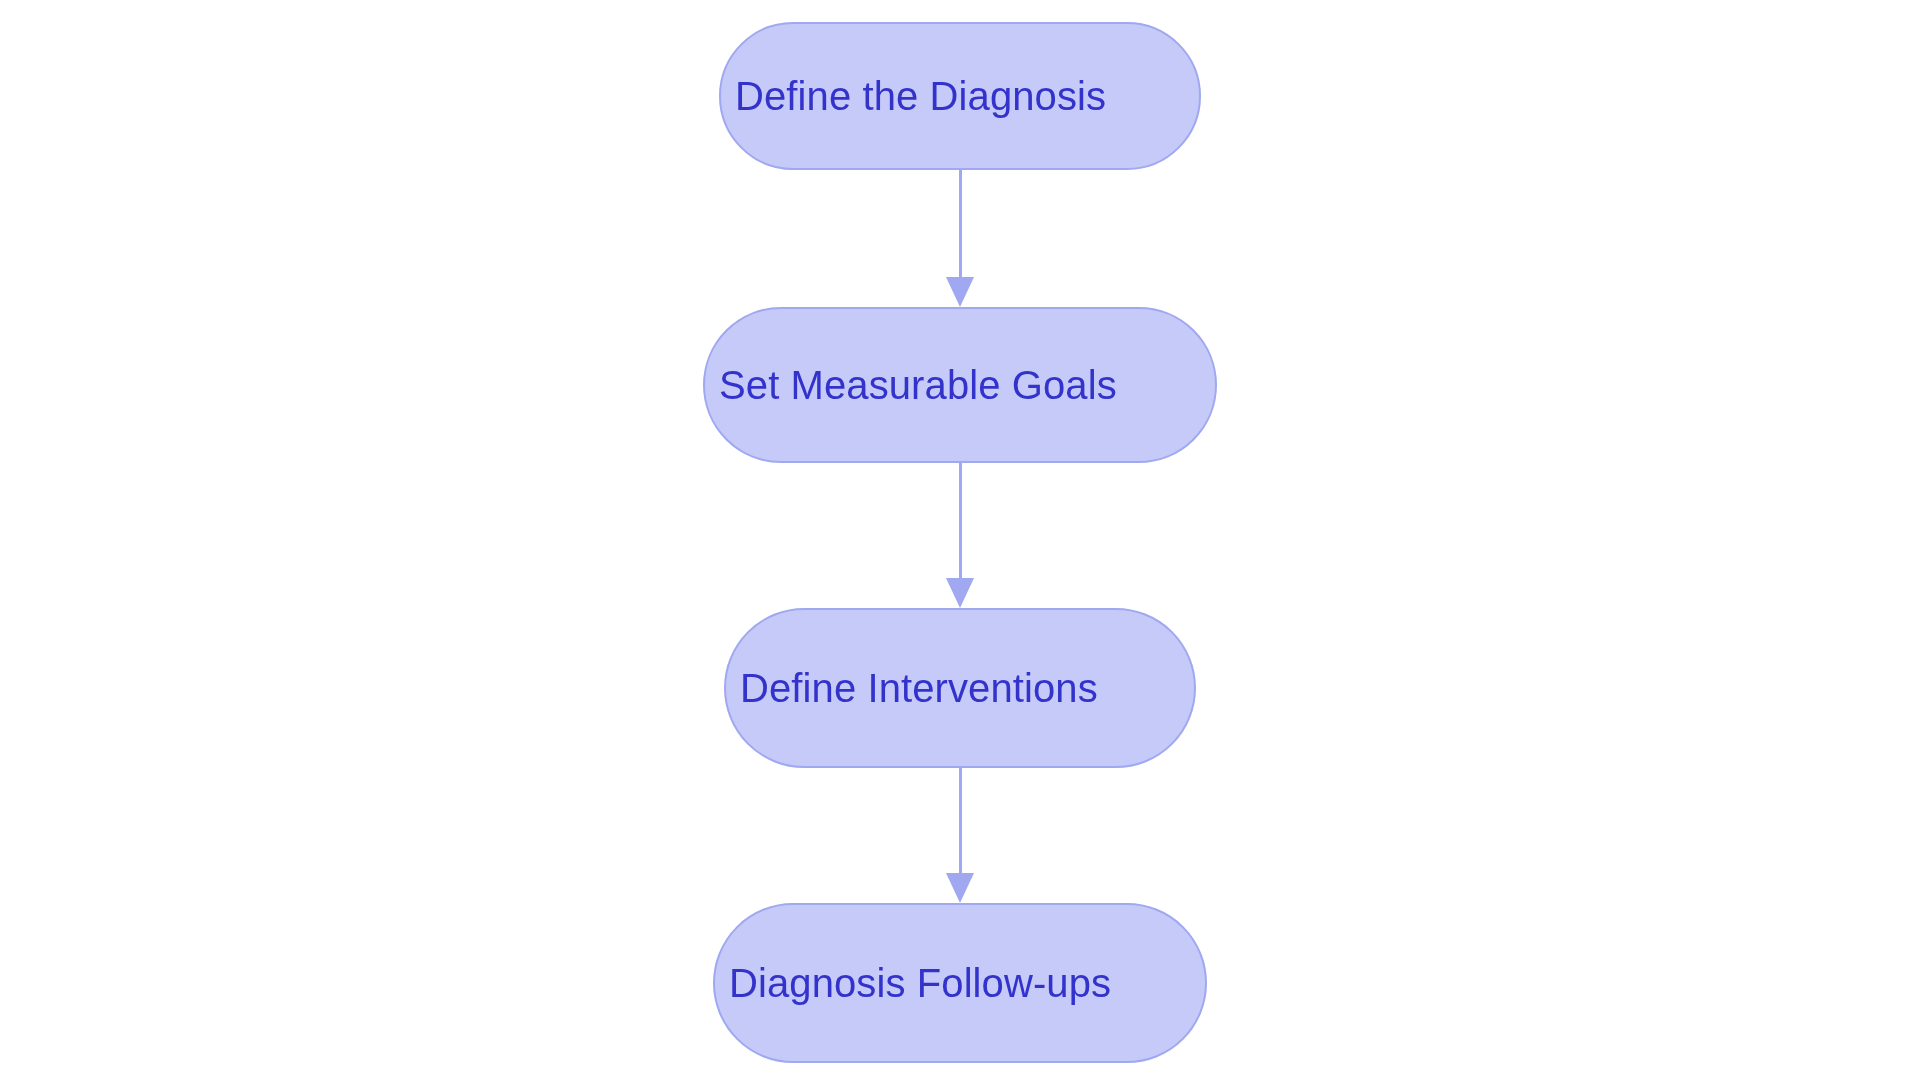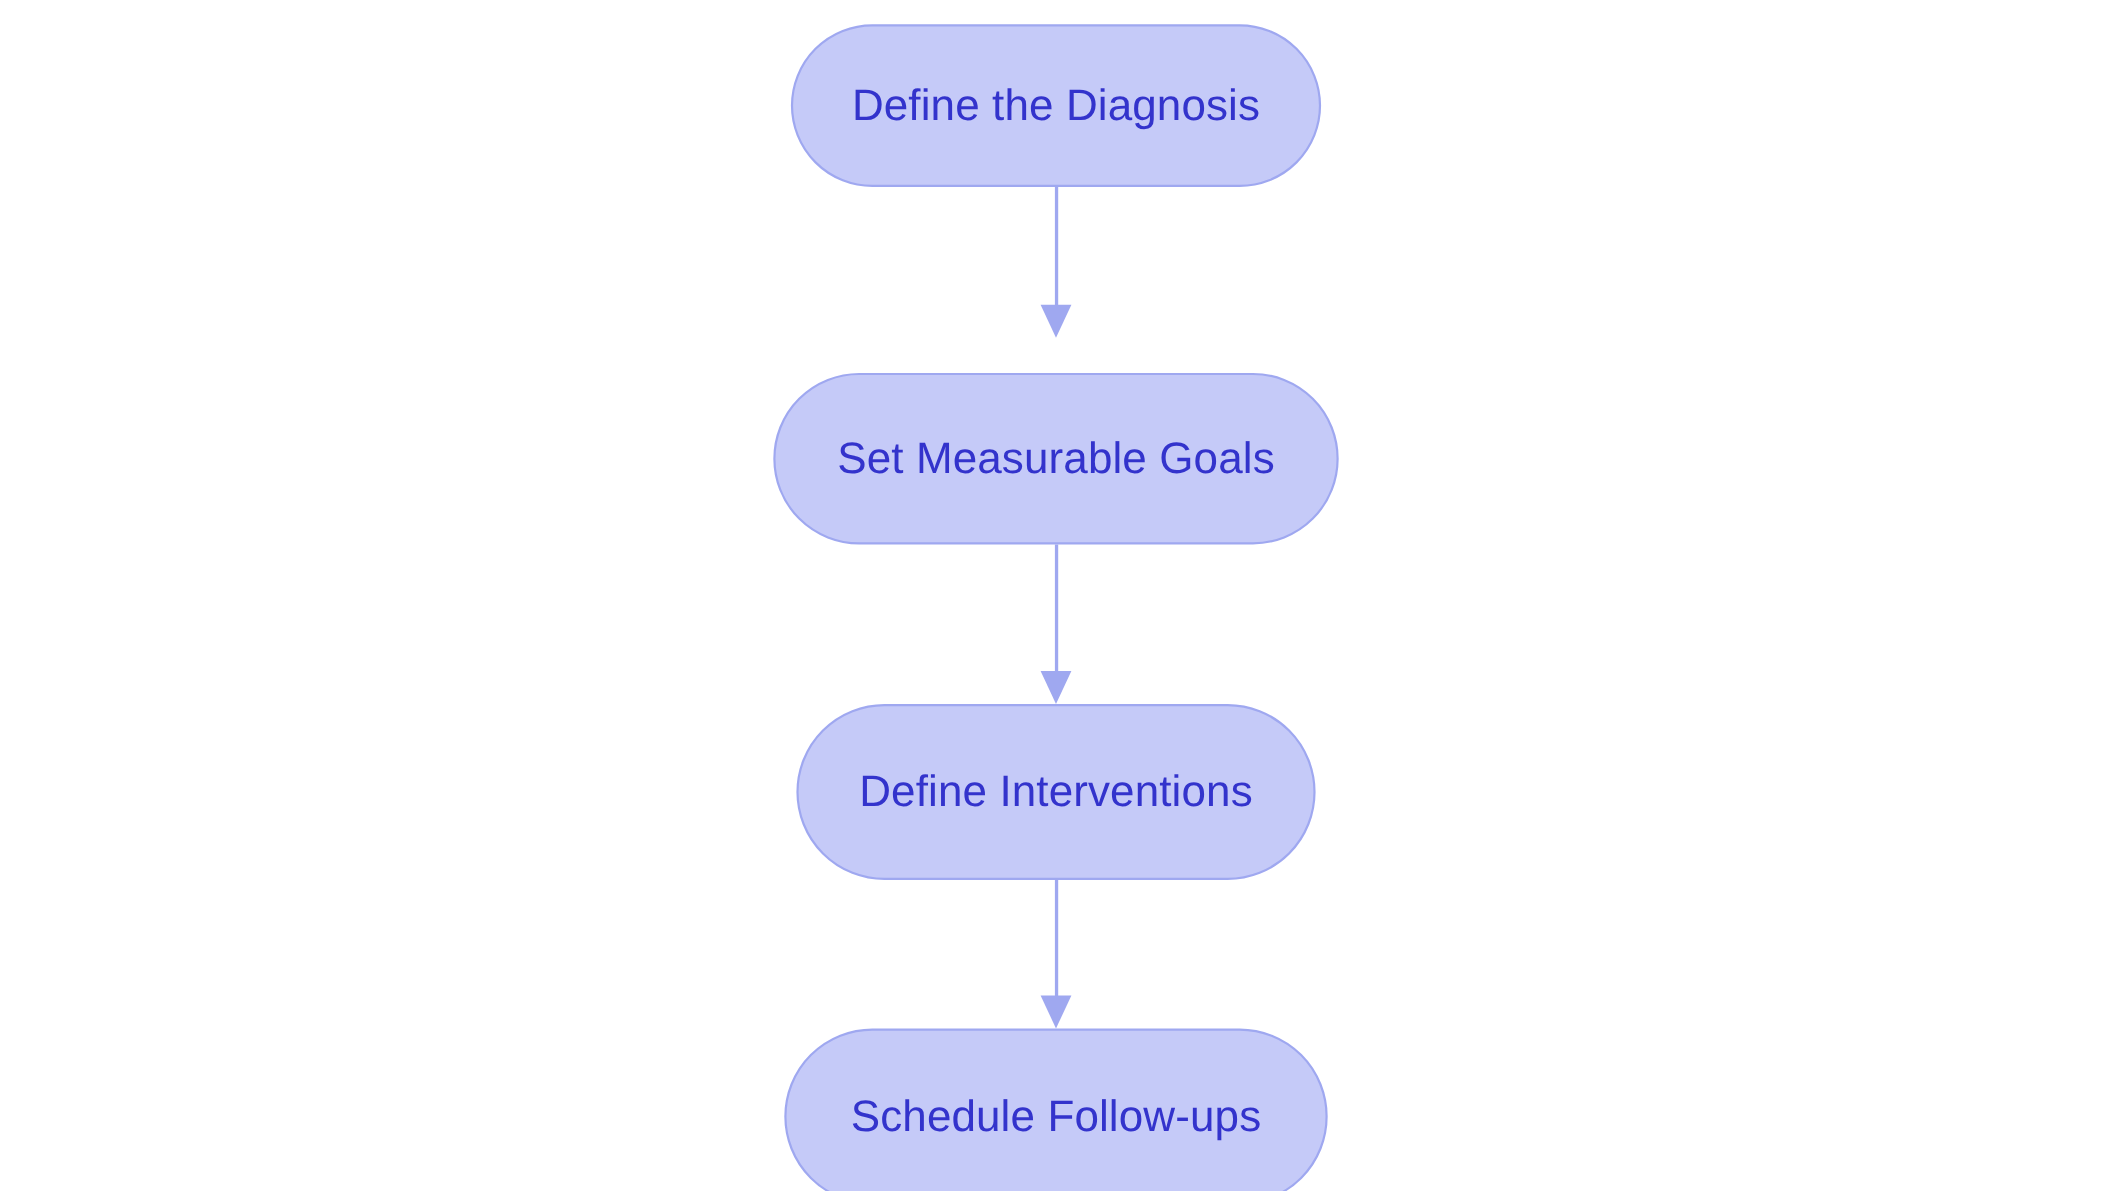--- a/index.html
+++ b/index.html
@@ -33,41 +33,41 @@
     align-items: center;
     justify-content: flex-start;
   }
 
   
   .flow-node {
     position: relative;
     box-sizing: border-box;
     display: flex;
     align-items: center;
-    justify-content: center;
+    justify-content: flex-start;
     background: #C5CAF8;
     border: 2px solid #9FA8F0;
     border-radius: 999px;
     color: #3333CC;
     white-space: nowrap;
     user-select: none;
   }
 
   .flow-node .node-label {
     font-size: 40px;
     font-weight: 400;
     letter-spacing: 0.1px;
     line-height: 1;
     color: #3333CC;
     padding: 0 14px;
   }
 
   
   #node-0 { width: 482px; height: 148px; }
-  #node-1 { width: 514px; height: 156px; margin-top: 32px; }
+  #node-1 { width: 514px; height: 156px; }
   #node-2 { width: 472px; height: 160px; }
   #node-3 { width: 494px; height: 160px; }
 
   
   .flow-connector {
     position: relative;
     width: 40px;
     display: flex;
     flex-direction: column;
     align-items: center;
@@ -124,17 +124,17 @@
     <div class="flow-node" id="node-2">
       <span class="node-label">Define Interventions</span>
     </div>
 
     <div class="flow-connector" id="connector-2">
       <div class="connector-line"></div>
       <div class="connector-head"></div>
     </div>
 
     <div class="flow-node" id="node-3">
-      <span class="node-label">Schedule Follow-ups</span>
+      <span class="node-label">Diagnosis Follow-ups</span>
     </div>
 
   </div>
 </div>
 
 </body></html>

